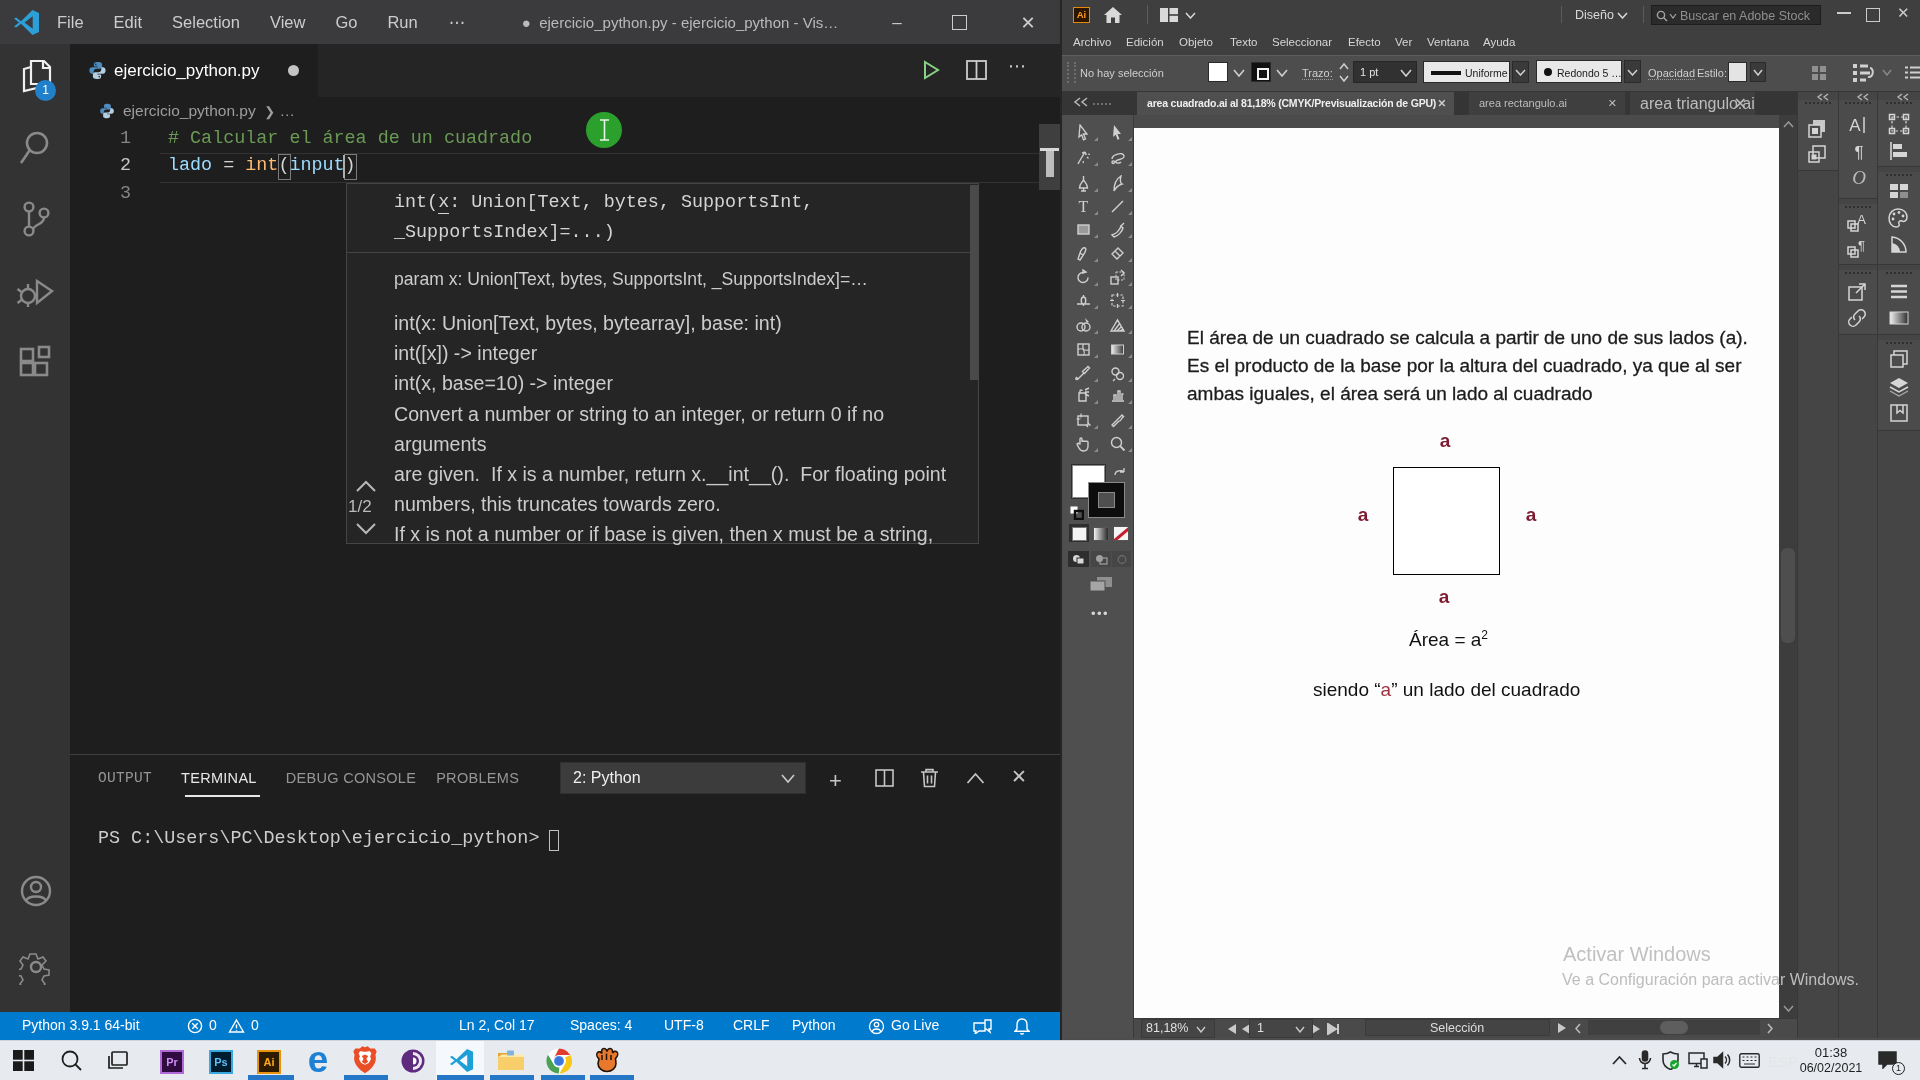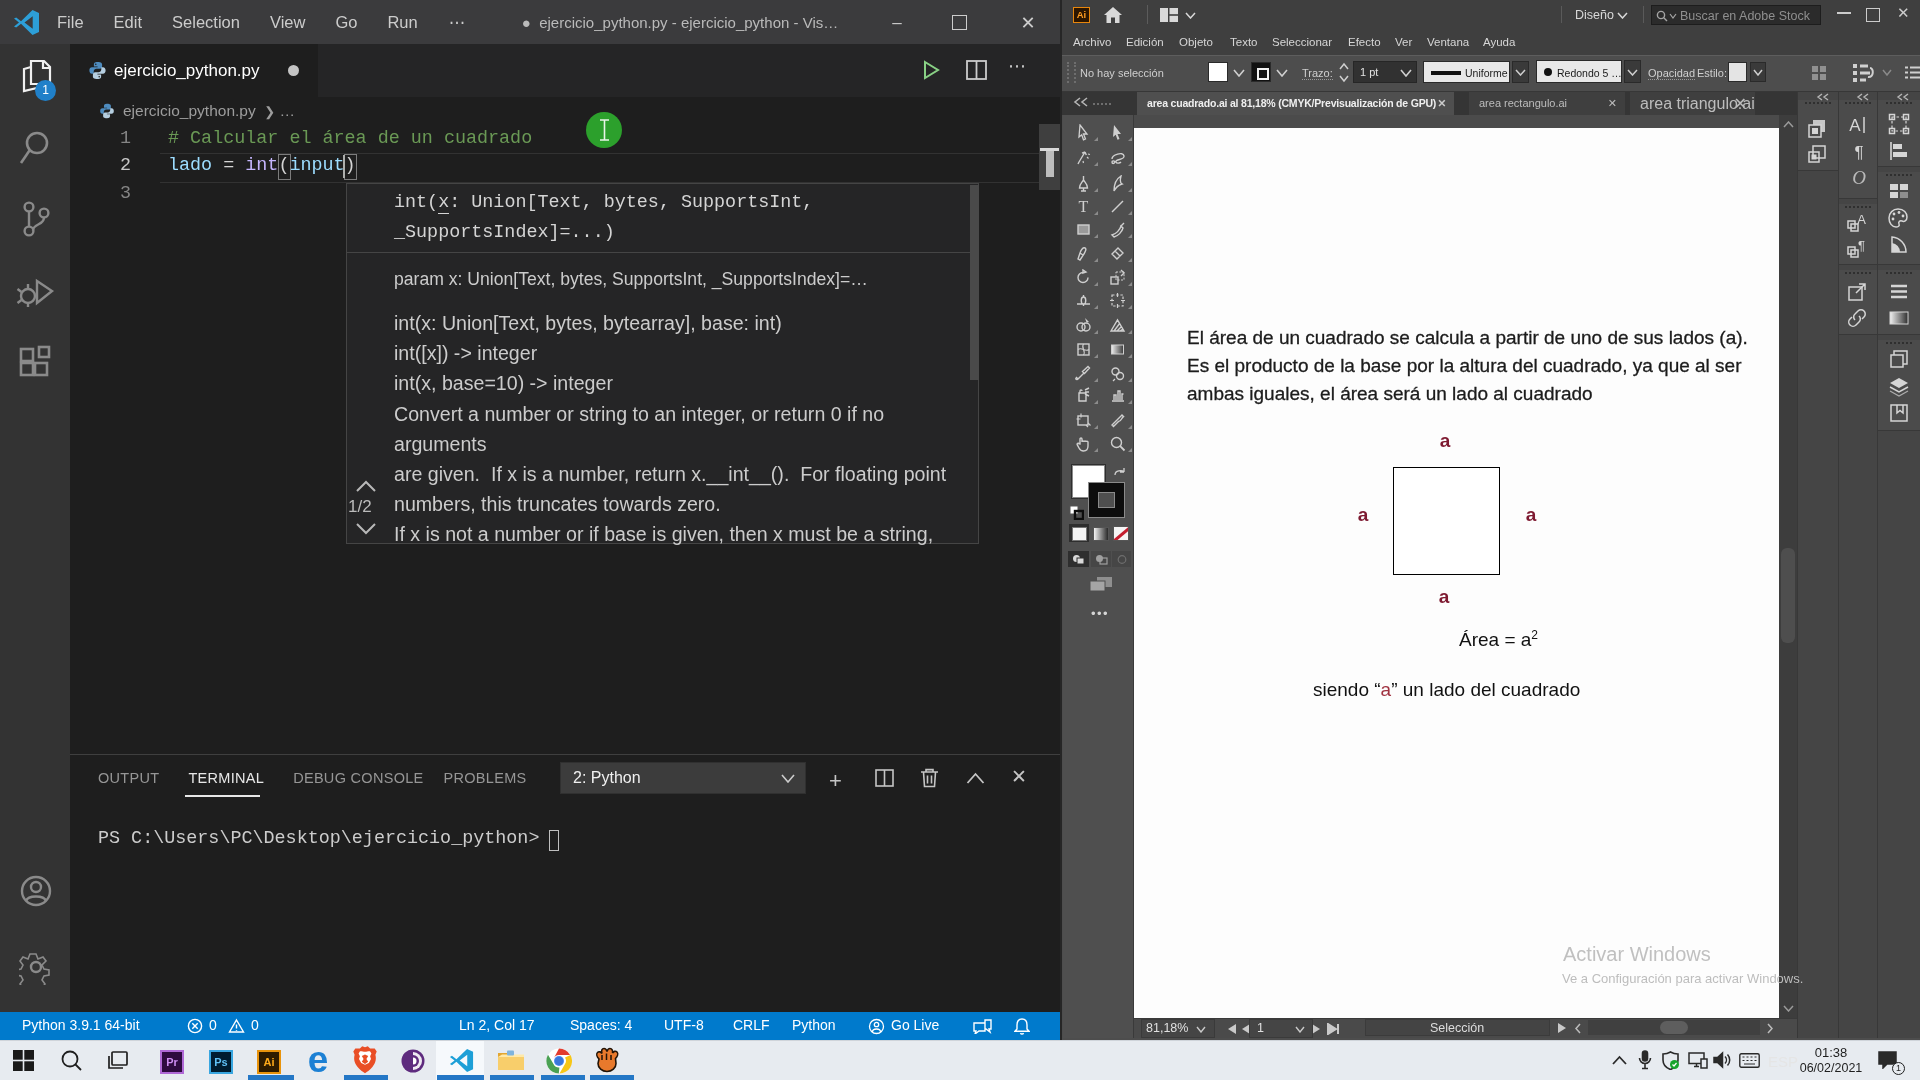--- a/index.html
+++ b/index.html
@@ -114,21 +114,21 @@
 <svg width="16" height="16" viewBox="0 0 19 19">
       <path d="M9.5 1 c-3.2 0-3.6 1.4-3.6 2.6 v1.9 h3.7 v0.8 h-5.6 c-1.6 0-2.6 1.2-2.6 3.2 s1 3.3 2.6 3.3 h1.7 v-2.2 c0-1.6 1.3-2.8 2.8-2.8 h3.4 c1.3 0 2.2-1 2.2-2.3 v-1.9 c0-1.2-0.6-2.6-4.6-2.6 z" fill="#4e8cbf"></path>
       <path d="M9.5 18 c3.2 0 3.6-1.4 3.6-2.6 v-1.9 h-3.7 v-0.8 h5.6 c1.6 0 2.6-1.2 2.6-3.2 s-1-3.3-2.6-3.3 h-1.7 v2.2 c0 1.6-1.3 2.8-2.8 2.8 h-3.4 c-1.3 0-2.2 1-2.2 2.3 v1.9 c0 1.2 0.6 2.6 4.6 2.6 z" fill="#b5cee0"></path>
     </svg>
 </div>
 <div class="abs" style="left:123px;top:97px;height:28px;display:flex;align-items:center;color:#9d9d9d;font-size:15.5px;">ejercicio_python.py&nbsp;&nbsp;<span style="font-size:13px;color:#9d9d9d;">❯</span>&nbsp;…</div>
 
 <div class="abs" style="left:160px;top:153.4px;width:880px;height:27.4px;border-top:1px solid #323232;border-bottom:1px solid #323232;"></div>
 <div class="abs mono" style="left:97px;top:125px;width:34px;color:#858585;font-size:18.4px;line-height:27.4px;text-align:right;">1<br><span style="color:#c6c6c6;">2</span><br>3</div>
 <div class="abs mono" style="left:168px;top:125px;font-size:18.4px;line-height:27.4px;white-space:pre;color:#d4d4d4;"><span style="color:#6A9955;"># Calcular el área de un cuadrado</span>
-<span style="color:#9cdcfe;">lado</span> = <span style="color:#c4b5fd;">int</span>(<span style="color:#9cdcfe;">input</span>)</div>
+<span style="color:#9cdcfe;">lado</span> = <span style="color:#fdba74;">int</span>(<span style="color:#9cdcfe;">input</span>)</div>
 
 <div class="abs" style="left:278px;top:154px;width:11px;height:24px;border:1px solid #7c7c7c;"></div>
 <div class="abs" style="left:344px;top:154px;width:11px;height:24px;border:1px solid #7c7c7c;"></div>
 <div class="abs" style="left:343px;top:155px;width:2px;height:23px;background:#aeafad;"></div>
 
 <div class="abs" style="left:1039px;top:124px;width:21px;height:66px;background:#3f3f3f;"></div>
 <div class="abs" style="left:1040px;top:148px;width:19px;height:3px;background:#d8d8d8;"></div>
 <div class="abs" style="left:1046px;top:151px;width:8px;height:26px;background:#bdbdbd;"></div>
 
 <div class="abs" style="left:586px;top:112px;width:36px;height:36px;border-radius:50%;background:#2ca02c;"></div>
@@ -152,21 +152,21 @@
 </div>
 <div class="abs" style="left:348px;top:497px;color:#bbbbbb;font-size:17px;">1/2</div>
 <div class="abs" style="left:355px;top:522px;">
 <svg width="22" height="14" viewBox="0 0 22 14" fill="none" stroke="#b8b8b8" stroke-width="2">
       <path d="M2 2 L11 11 L20 2"></path>
     </svg>
 </div>
 
 <div class="abs" style="left:70px;top:754px;width:990px;height:1px;background:#3f3f3f;"></div>
 <div class="abs" style="left:98px;top:755px;height:46px;display:flex;align-items:center;gap:0;color:#969696;font-size:14.5px;letter-spacing:0.3px;">
-<span style="margin-right:29px;">OUTPUT</span>
+<span style="margin-right:29px;font-family:Liberation Mono, monospace;">OUTPUT</span>
     <span style="margin-right:29px;color:#e7e7e7;">TERMINAL</span>
     <span style="margin-right:20px;">DEBUG CONSOLE</span>
     <span>PROBLEMS</span>
 </div>
 <div class="abs" style="left:185px;top:795px;width:75px;height:1.6px;background:#e7e7e7;"></div>
 <div class="abs" style="left:560px;top:762px;width:246px;height:32px;background:#3c3c3c;border:1px solid #303030;box-sizing:border-box;color:#f0f0f0;font-size:16px;line-height:30px;padding-left:12px;">2: Python
 <svg class="abs" style="right:10px;top:11px;" width="14" height="9" viewBox="0 0 14 9" fill="none" stroke="#cccccc" stroke-width="1.6">
       <path d="M1 1 L7 8 L13 1"></path>
     </svg>
 </div>
@@ -589,21 +589,21 @@
 
 <div class="abs" id="ai-canvas" style="left:1134px;top:115px;width:645px;height:13px;background:#4b4b4b;"></div>
 <div class="abs" style="left:1134px;top:128px;width:645px;height:890px;background:#fdfdfd;"></div>
 
 <div class="abs" style="left:1187px;top:324px;width:600px;color:#1c1c1c;font-size:19px;line-height:28px;letter-spacing:0;-webkit-text-stroke:0.3px #1c1c1c;">El área de un cuadrado se calcula a partir de uno de sus lados (a).<br>Es el producto de la base por la altura del cuadrado, ya que al ser<br>ambas iguales, el área será un lado al cuadrado</div>
 <div class="abs" style="left:1393px;top:467px;width:107px;height:108px;border:1.6px solid #000000;box-sizing:border-box;background:#fff;"></div>
 <div class="abs" style="left:1437px;top:430px;width:16px;text-align:center;color:#7e1a31;font-size:19px;font-weight:bold;">a</div>
 <div class="abs" style="left:1355px;top:504px;width:16px;text-align:center;color:#7e1a31;font-size:19px;font-weight:bold;">a</div>
 <div class="abs" style="left:1523px;top:504px;width:16px;text-align:center;color:#7e1a31;font-size:19px;font-weight:bold;">a</div>
 <div class="abs" style="left:1436px;top:586px;width:16px;text-align:center;color:#7e1a31;font-size:19px;font-weight:bold;">a</div>
-<div class="abs" style="left:1459px;top:628px;color:#111111;font-size:19px;">Área = a<sup style="font-size:12px;">2</sup></div>
+<div class="abs" style="left:1409px;top:628px;color:#111111;font-size:19px;">Área = a<sup style="font-size:12px;">2</sup></div>
 <div class="abs" style="left:1313px;top:679px;color:#111111;font-size:19px;">siendo “<span style="color:#a03240;">a</span>” un lado del cuadrado</div>
 
 <div class="abs" style="left:1779px;top:115px;width:18px;height:903px;background:#3d3d3d;"></div>
 <svg class="abs" style="left:1783px;top:121px;" width="11" height="7" viewBox="0 0 11 7" fill="none" stroke="#9a9a9a" stroke-width="1.5">
     <path d="M1 6 L5.5 1 L10 6"></path>
   </svg>
 <svg class="abs" style="left:1783px;top:1005px;" width="11" height="7" viewBox="0 0 11 7" fill="none" stroke="#9a9a9a" stroke-width="1.5">
     <path d="M1 1 L5.5 6 L10 1"></path>
   </svg>
 <div class="abs" style="left:1781px;top:548px;width:14px;height:95px;background:#4e4e4e;border-radius:6px;"></div>
@@ -926,13 +926,13 @@
 <div class="abs" style="left:1795px;top:1045px;width:72px;text-align:center;color:#1f1f1f;font-size:13px;">01:38</div>
 <div class="abs" style="left:1795px;top:1061px;width:72px;text-align:center;color:#1f1f1f;font-size:12.5px;">06/02/2021</div>
 <div class="abs" style="left:1878px;top:1051px;">
       <svg width="19" height="18" viewBox="0 0 19 18" fill="none" stroke="#2a2a2a" stroke-width="1.5">
         <path d="M1 1 h17 v12 h-9 l-4 4 v-4 h-4 z" fill="#2a2a2a"></path>
       </svg>
     </div>
 <div class="abs" style="left:1892px;top:1062px;width:13px;height:13px;border-radius:50%;background:#e7ebf0;border:1.4px solid #1f1f1f;box-sizing:border-box;color:#1f1f1f;font-size:9px;text-align:center;line-height:10px;">1</div>
 </div>
 <div class="abs" style="left:1563px;top:943px;color:#c0c0c0;font-size:20px;">Activar Windows</div>
-<div class="abs" style="left:1562px;top:971px;color:#bdbdbd;font-size:13px;">Ve a Configuración para activar Windows.</div>
+<div class="abs" style="left:1562px;top:971px;color:#bdbdbd;font-size:16px;">Ve a Configuración para activar Windows.</div>
 
 </body></html>

